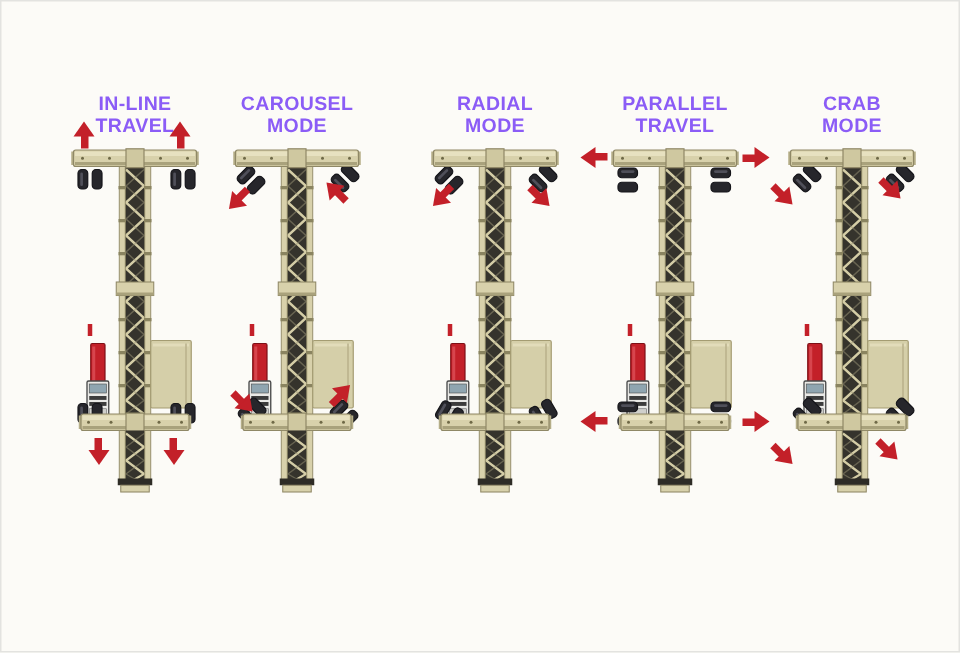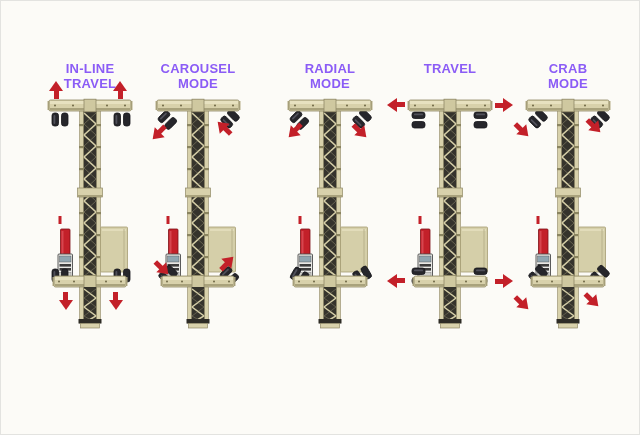--- a/index.html
+++ b/index.html
@@ -449,20 +449,21 @@
         </div>
         <div class="arrow dir-se" style="left: 92px; top: 55px;">
           <span class="head"></span>
           <span class="stem"></span>
         </div>
       </div>
   </div>
 
   <div class="mode-column" style="left:388px">
     <div class="mode-label">
+      <div>PARALLEL</div>
       <div>TRAVEL</div>
     </div>
     <div class="machine-slot">
         <svg width="124" height="260" viewBox="0 0 124 260" xmlns="http://www.w3.org/2000/svg">
 
     <g>
       <rect x="54" y="34" width="16" height="168" fill="#35332c"></rect>
       <path d="M56 37 L68 48 L56 59 L68 70 L56 81 L68 92 L56 103 L68 114 L56 125 L68 136 L56 147 L68 158 L56 169 L68 180 L56 191 L68 200" fill="none" stroke="#d4cda6" stroke-width="1.6"></path>
       <path d="M68 37 L56 48 L68 59 L56 70 L68 81 L56 92 L68 103 L56 114 L68 125 L56 136 L68 147 L56 158 L68 169 L56 180 L68 191 L56 200" fill="none" stroke="#9a9375" stroke-width="1" opacity="0.5"></path>
       <rect x="51.5" y="34" width="4" height="168" fill="#d8d1ab" stroke="#8f8866" stroke-width="0.6"></rect>

